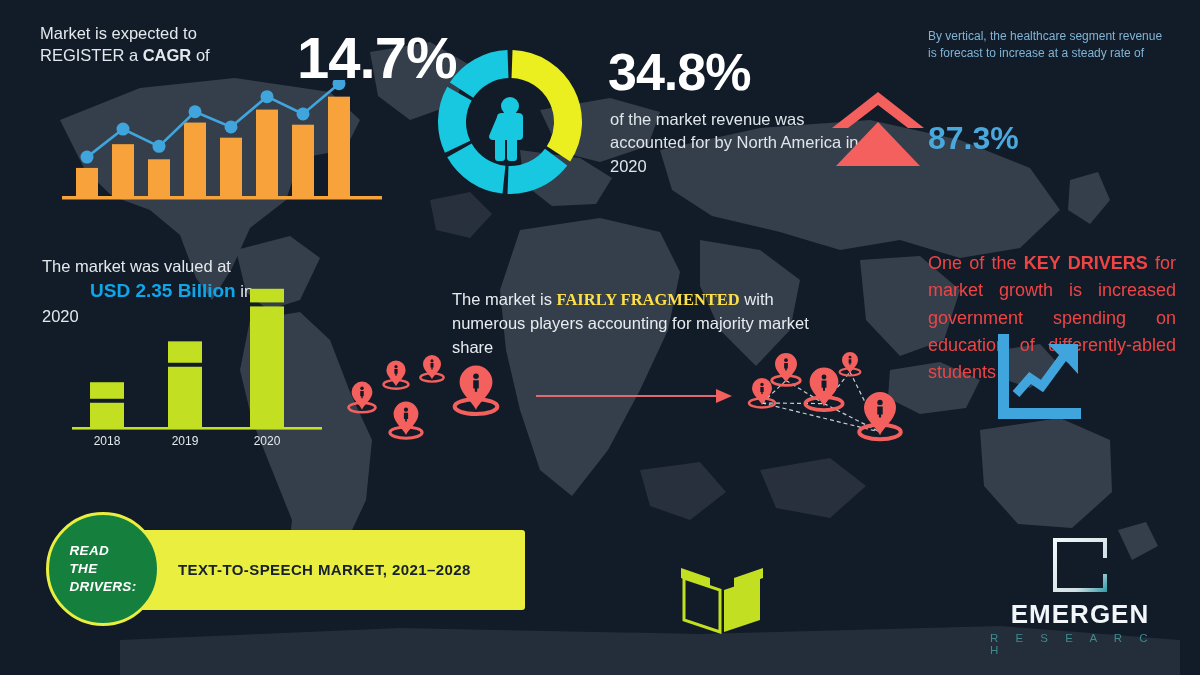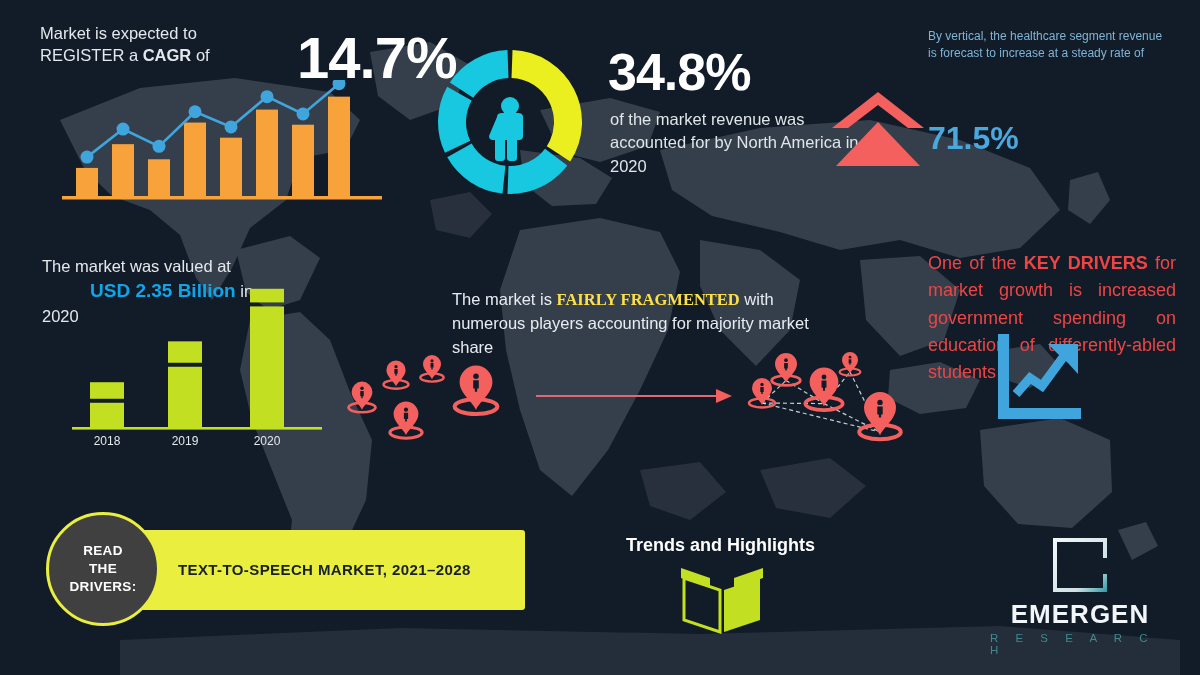--- a/index.html
+++ b/index.html
@@ -36,22 +36,22 @@
   #kd-text{left:928px;top:250px;width:248px;font-size:18px;color:#ef4444;line-height:1.52;text-align:justify;}
   #kd-icon{left:992px;top:330px;}
   
   #pins-left{left:336px;top:352px;}
   #pins-right{left:728px;top:348px;}
   #flowarrow{left:536px;top:386px;}
   
   #cta-bar{left:140px;top:530px;width:385px;height:80px;background:#e9ee3f;border-radius:3px;}
   #cta-title{position:absolute;left:38px;top:31px;font-size:15px;font-weight:bold;color:#17202b;letter-spacing:.4px;text-align:right;}
   #cta-circle{left:46px;top:512px;width:108px;height:108px;border-radius:50%;
-              background:#404040;border:3px solid #e9ee3f;display:flex;align-items:center;
-              justify-content:center;text-align:center;}
+              background:#15803d;border:3px solid #e9ee3f;display:flex;align-items:center;
+              justify-content:center;font-style:italic;}
   #cta-circle span{font-size:13.5px;font-weight:bold;color:#ffffff;line-height:1.32;letter-spacing:.3px;}
   
   #trends-title{left:626px;top:535px;font-size:18px;font-weight:bold;color:#ffffff;}
   #book{left:676px;top:562px;}
   
   #logo{left:990px;top:535px;width:180px;}
   #logo-sq{position:relative;width:60px;height:60px;margin:0 auto 6px auto;}
   #logo-name{font-size:26px;font-weight:bold;color:#f2f6f8;letter-spacing:1px;text-align:center;line-height:1;}
   #logo-sub{font-size:11.5px;color:#3f8a91;letter-spacing:7px;margin-top:5px;}
 </style>
@@ -175,21 +175,21 @@
   <div class="abs" id="na-text">of the market revenue was accounted for by North America in 2020</div>
 
   <div class="abs" id="redarrows">
     <svg width="92" height="78" viewBox="0 0 92 78" xmlns="http://www.w3.org/2000/svg">
       <path d="M46 0 L92 36 L76 36 L46 13 L16 36 L0 36 Z" fill="#f4605e"></path>
       <path d="M46 30 L88 74 L4 74 Z" fill="#f4605e"></path>
     </svg>
   </div>
 
   <div class="abs" id="vert-text">By vertical, the healthcare segment revenue is forecast to increase at a steady rate of</div>
-  <div class="abs" id="vert-big">71.5%</div>
+  <div class="abs" id="vert-big">87.3%</div>
 
   <div class="abs" id="val-text">
     <span>The market was valued at</span><br>
     <b class="white" style="font-size:19px">USD 2.35 Billion</b><span> in 2020</span>
   </div>
 
   <div class="abs" id="greenchart">
     <svg width="250" height="185" viewBox="0 0 250 185" xmlns="http://www.w3.org/2000/svg">
       <g id="g-bars">
           <rect x="18" y="127.77333333333334" width="34" height="24.22666666666666" fill="#c2e021"></rect>
@@ -312,21 +312,20 @@
     <div id="cta-title">TEXT-TO-SPEECH MARKET, 2021–2028</div>
   </div>
   <div class="abs" id="cta-circle">
     <span>
       <span>READ</span><br>
       <span>THE</span><br>
       <span>DRIVERS:</span>
     </span>
   </div>
 
-  <div class="abs" id="trends-title">Trends and Highlights</div>
   <div class="abs" id="book">
     <svg width="92" height="72" viewBox="0 0 92 72" xmlns="http://www.w3.org/2000/svg">
       <path d="M5 6 L34 16 L34 26 L5 16 Z" fill="#c2e021"></path>
       <path d="M87 6 L58 16 L58 26 L87 16 Z" fill="#c2e021"></path>
       <path d="M8 16 L44 28 L44 70 L8 58 Z" fill="#121c29" stroke="#c2e021" stroke-width="3"></path>
       <path d="M84 16 L48 28 L48 70 L84 58 Z" fill="#c2e021"></path>
     </svg>
   </div>
 
   <div class="abs" id="logo">

